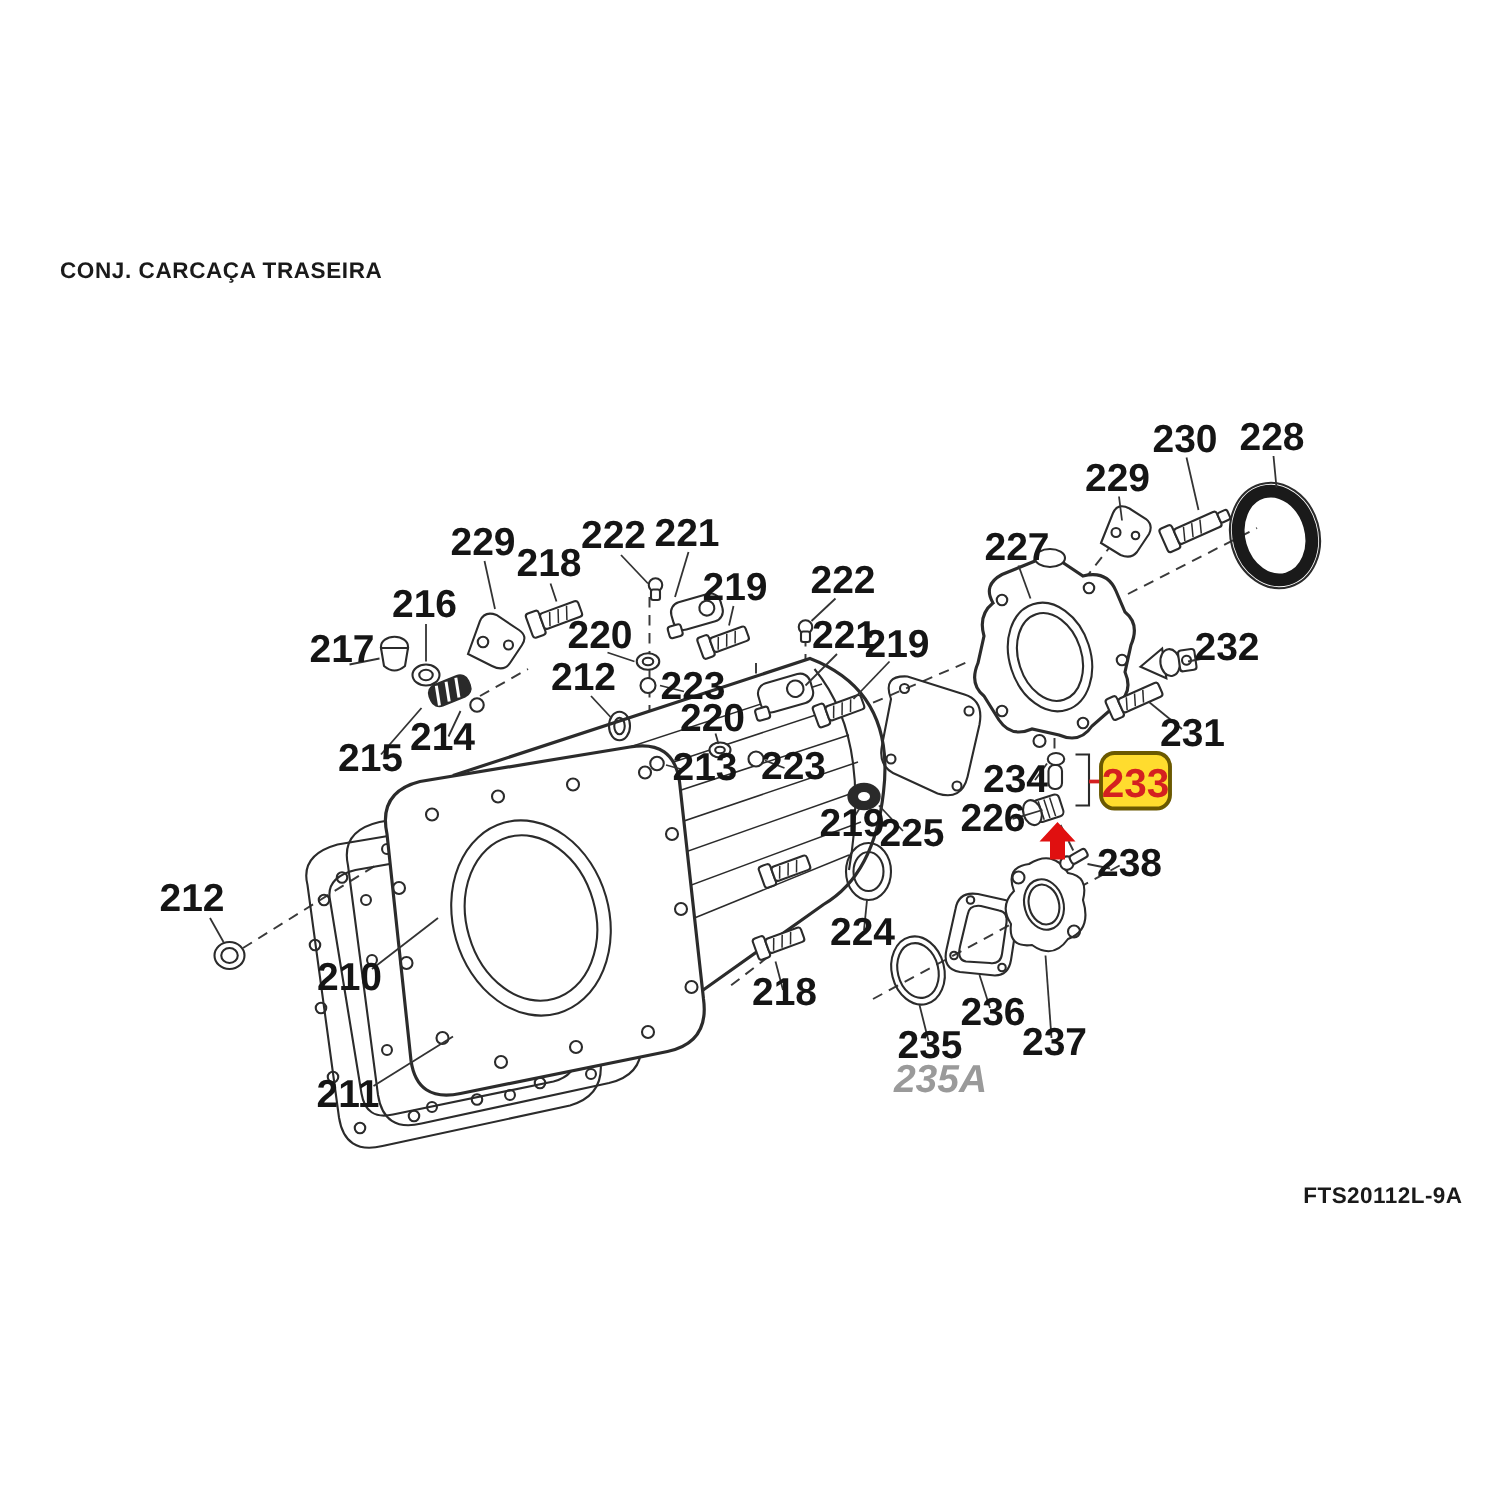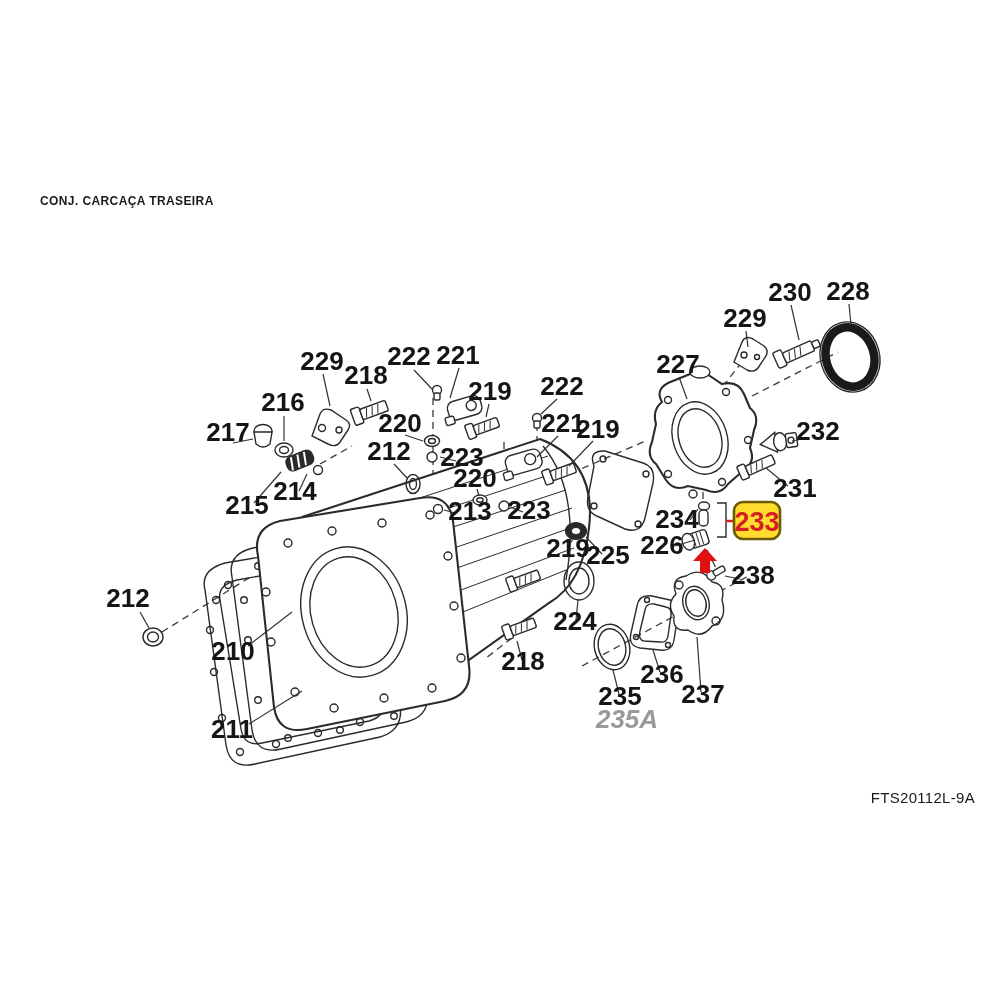--- a/index.html
+++ b/index.html
@@ -1,20 +1,20 @@
 <!DOCTYPE html>
 <html><head>
 <meta charset="utf-8">
 <style>
   html,body{margin:0;padding:0;background:#fff;}
   body{width:1000px;height:1000px;position:relative;overflow:hidden;
        font-family:"Liberation Sans",sans-serif;}
-  .title{position:absolute;left:40px;top:194px;font-size:12px;font-weight:bold;
+  .title{position:absolute;left:40px;top:172px;font-size:15px;font-weight:bold;
          color:#1a1a1a;letter-spacing:.4px;}
-  .code{position:absolute;right:25px;top:789px;font-size:15px;font-weight:normal;
+  .code{position:absolute;right:25px;top:789px;font-size:15px;font-weight:bold;
         color:#1a1a1a;letter-spacing:.3px;margin-left:48px;}
   svg#diagram{position:absolute;left:0;top:0;}
   .lbl{font-family:"Liberation Sans",sans-serif;font-size:26px;font-weight:bold;
        fill:#151515;text-anchor:middle;}
   .lbl.muted{fill:#9a9a9a;font-style:italic;}
   .lead{stroke:#333;stroke-width:1.2;}
   .dash{stroke:#3a3a3a;stroke-width:1.3;fill:none;stroke-dasharray:7 5;}
   .p{stroke:#2b2b2b;stroke-width:1.4;fill:#fff;}
   .pn{stroke:#2b2b2b;stroke-width:1.4;fill:none;}
   .th{stroke:#2b2b2b;stroke-width:2.1;fill:#fff;}

